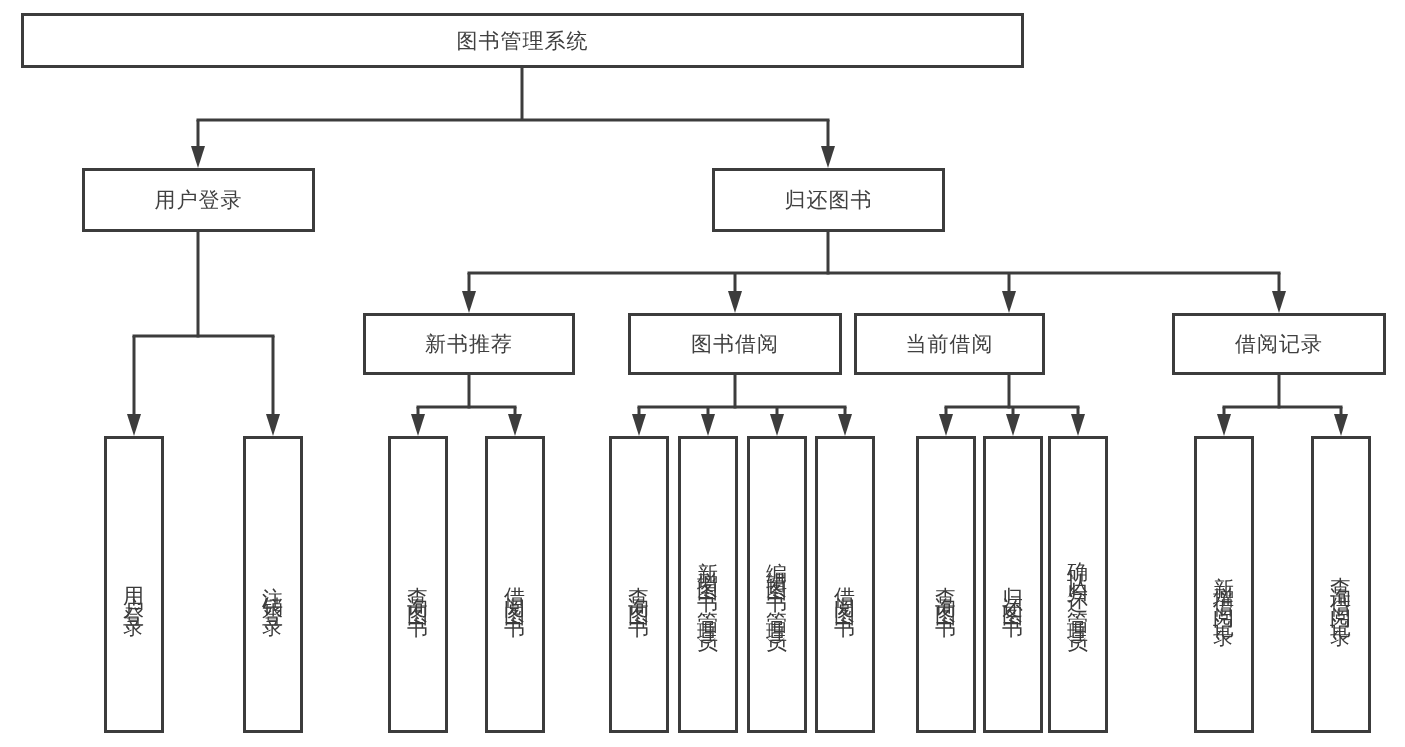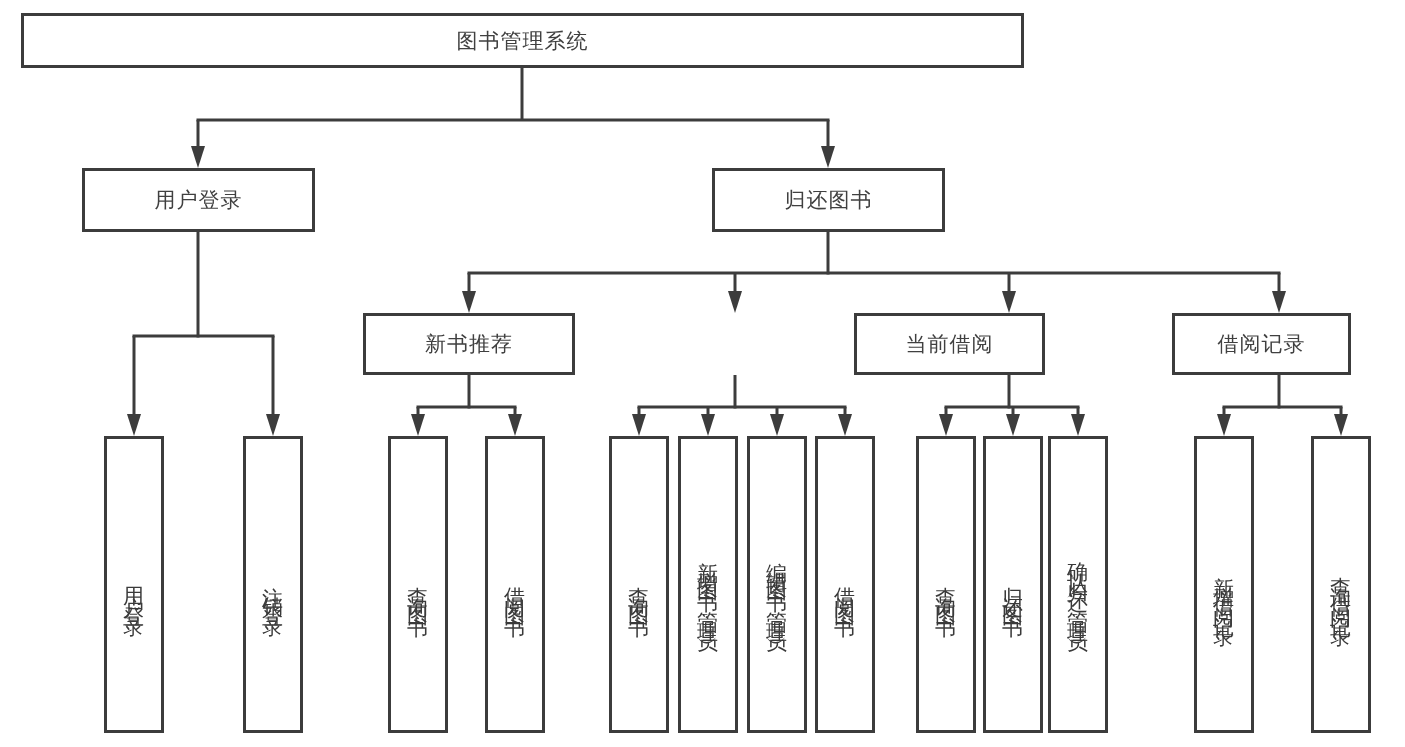--- a/index.html
+++ b/index.html
@@ -131,24 +131,27 @@
   <div class="box hbox l2" style="left:82px">
     <span>用户登录</span>
   </div>
   <div class="box hbox l2" style="left:712px">
     <span>归还图书</span>
   </div>
 
   <div class="box hbox l3" style="left:363px;width:212px">
     <span>新书推荐</span>
   </div>
+  <div class="box hbox l3" style="left:628px;width:214px">
+    <span>图书借阅</span>
+  </div>
   <div class="box hbox l3" style="left:854px;width:191px">
     <span>当前借阅</span>
   </div>
-  <div class="box hbox l3" style="left:1172px;width:179px">
+  <div class="box hbox l3" style="left:1172px;width:214px">
     <span>借阅记录</span>
   </div>
 
   <div class="box leaf" style="left:104px">
     <span class="vtext">用户登录</span>
   </div>
   <div class="box leaf" style="left:243px">
     <span class="vtext">注销登录</span>
   </div>
   <div class="box leaf" style="left:388px">

